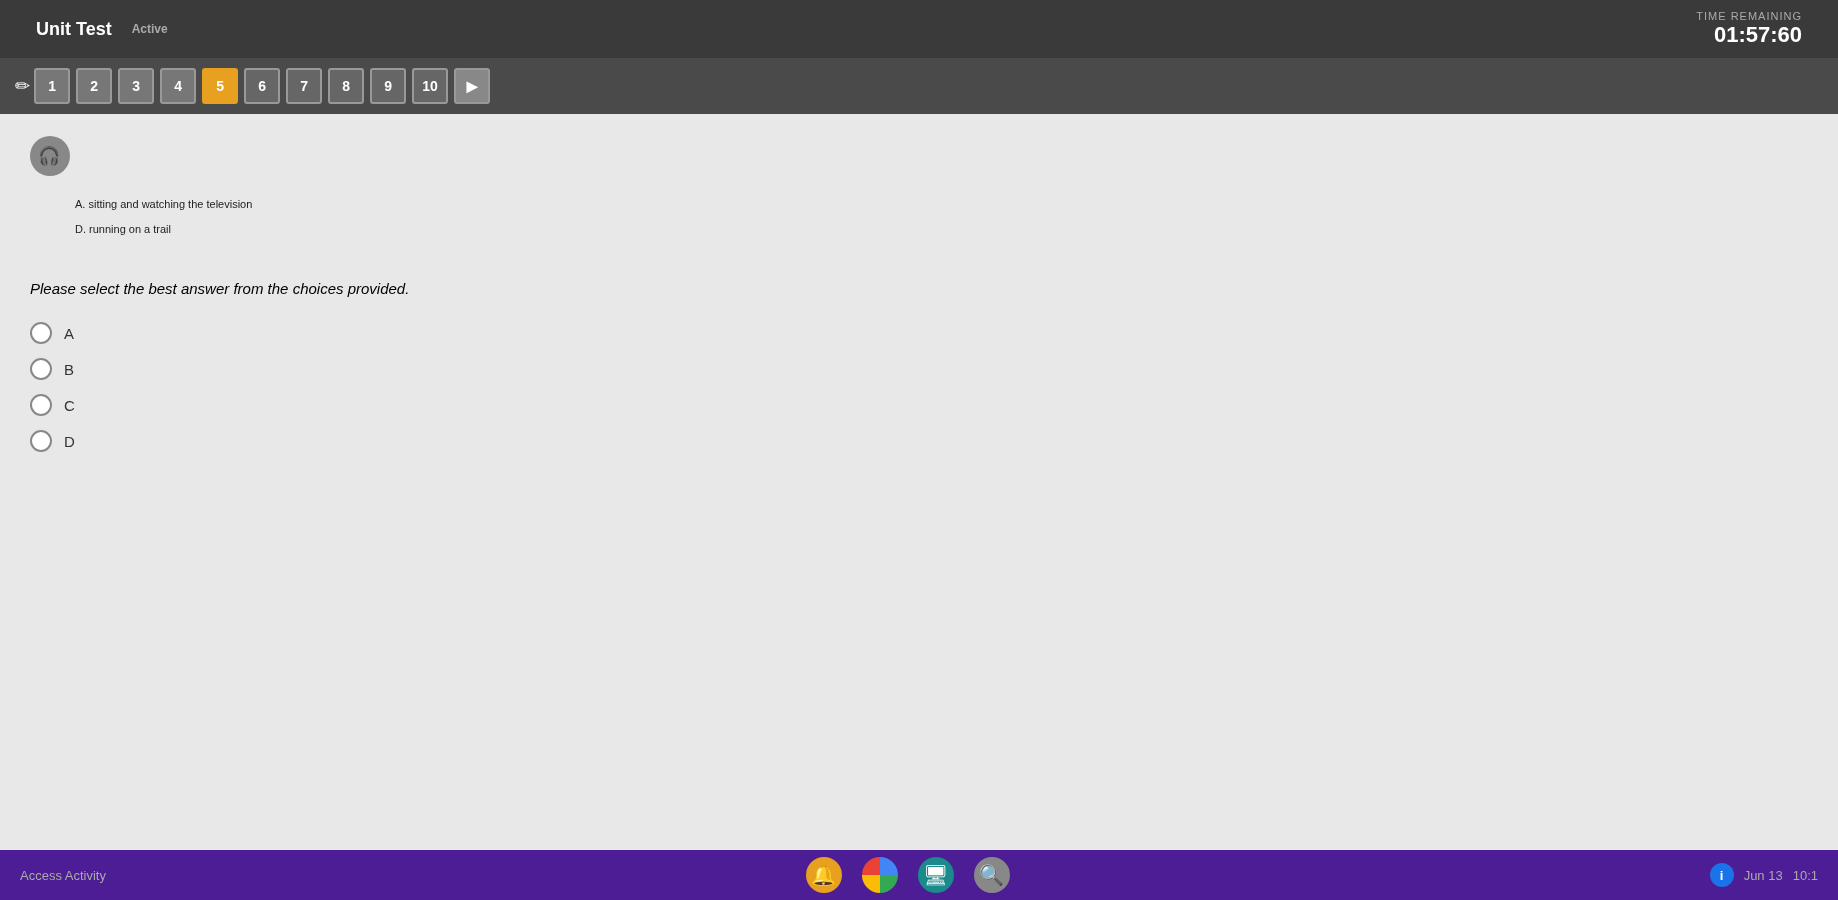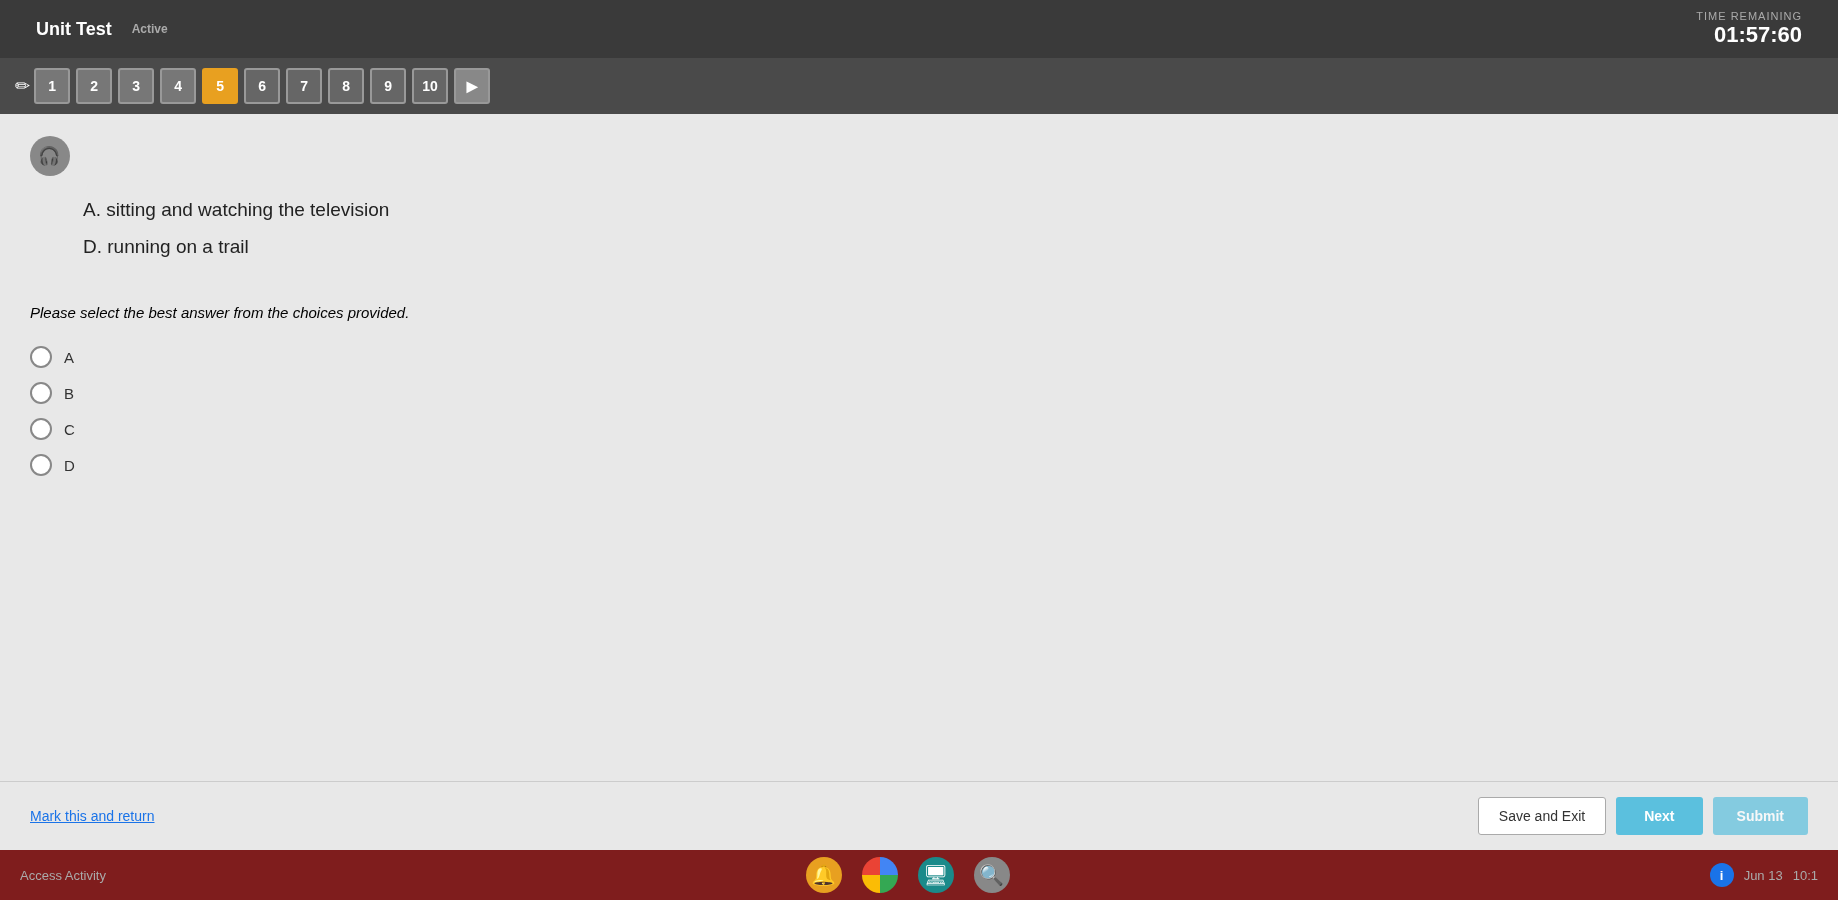--- a/index.html
+++ b/index.html
@@ -114,25 +114,24 @@
       font-weight: bold;
       color: #222;
       line-height: 1.5;
     }
 
     .answer-choices {
       padding: 5px 30px 15px 75px;
     }
 
     .answer-choice {
-      font-size: 19px;
+      font-size: 11px;
       color: #222;
       margin-bottom: 8px;
       line-height: 1.5;
-      margin-left: 8px;
     }
 
     .instruction-text {
       padding: 20px 30px 10px 30px;
       font-size: 15px;
       color: #000000;
       font-style: italic;
     }
 
     .radio-options {
@@ -213,21 +212,21 @@
       color: white;
       padding: 10px 24px;
       font-size: 14px;
       font-weight: bold;
       cursor: pointer;
       border-radius: 3px;
       opacity: 0.7;
     }
 
     .taskbar {
-      background: #7f1d1d;
+      background: #4c1d95;
       height: 50px;
       display: flex;
       align-items: center;
       justify-content: space-between;
       padding: 0 20px;
     }
 
     .taskbar-left {
       color: #aaa;
       font-size: 13px;
@@ -369,28 +368,20 @@
         <div class="radio-option">
           <div class="radio-circle"></div>
           <span class="radio-label">C</span>
         </div>
         <div class="radio-option">
           <div class="radio-circle"></div>
           <span class="radio-label">D</span>
         </div>
       </div>
 
-    <div class="bottom-bar" style="margin-top: auto;">
-      <a class="mark-return-link">Mark this and return</a>
-      <div class="bottom-buttons">
-        <button class="btn-save-exit">Save and Exit</button>
-        <button class="btn-next">Next</button>
-        <button class="btn-submit">Submit</button>
-      </div>
-    </div>
   </div>
 </div>
 
 <div class="taskbar">
   <div class="taskbar-left">Access Activity</div>
   <div class="taskbar-center">
     <div class="taskbar-icon orange">🔔</div>
     <div class="taskbar-icon" style="background: conic-gradient(#4285f4 0deg 90deg, #34a853 90deg 180deg, #fbbc05 180deg 270deg, #ea4335 270deg 360deg); border-radius:50%; width:36px; height:36px;"></div>
     <div class="taskbar-icon teal">🖥</div>
     <div class="taskbar-icon" style="background:#888; border-radius:50%;">🔍</div>

